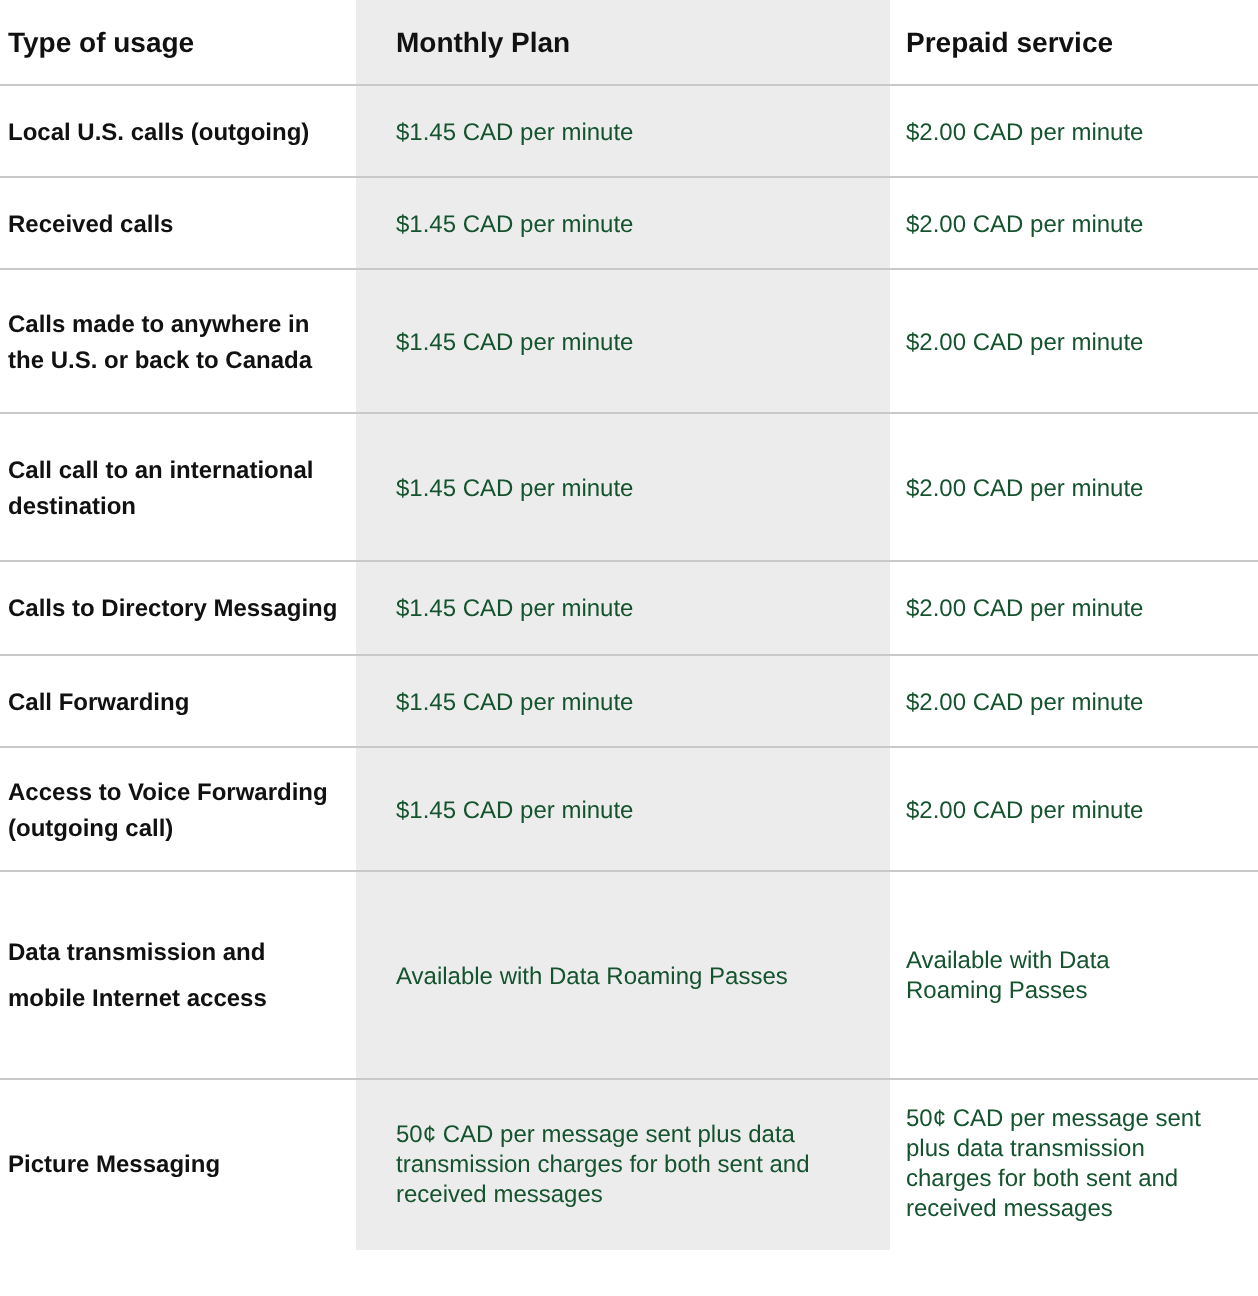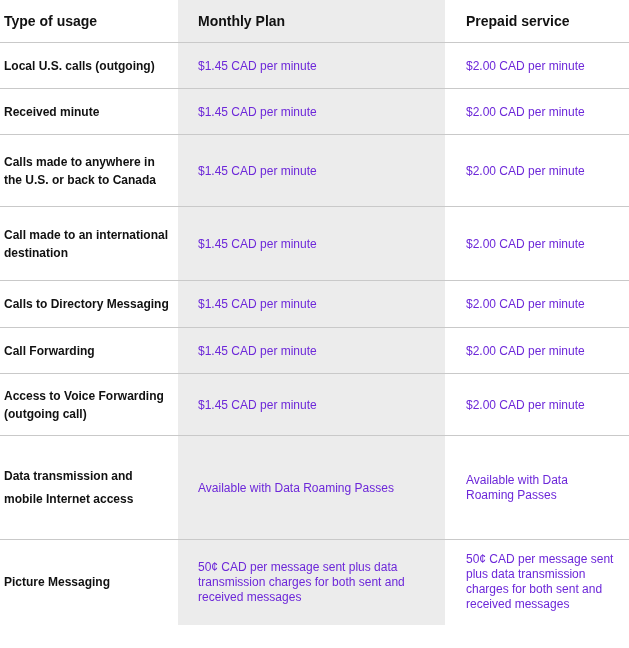--- a/index.html
+++ b/index.html
@@ -3,24 +3,24 @@
 <meta charset="utf-8">
 <style>
   html, body { margin: 0; padding: 0; background: #ffffff; }
   body { width: 629px; height: 648px; overflow: hidden; font-family: "Liberation Sans", sans-serif; color: #111; }
   table.rates { border-collapse: collapse; width: 629px; table-layout: fixed; }
   table.rates col.c1 { width: 178px; }
   table.rates col.c2 { width: 267px; }
   table.rates col.c3 { width: 184px; }
   table.rates th, table.rates td { text-align: left; vertical-align: middle; padding: 0 4px; border-bottom: 1px solid #c9c9c9; }
   table.rates th { font-size: 14px; font-weight: bold; height: 42px; color: #111; }
-  table.rates td { font-size: 12px; line-height: 18px; color: #6d28d9; }
+  table.rates td { font-size: 12px; line-height: 18px; color: #14532d; }
   table.rates td.usage { font-weight: bold; color: #111; line-height: 18px; }
   table.rates td.monthly, table.rates th.monthly { background: #ececec; padding-left: 20px; }
-  table.rates td.prepaid, table.rates th.prepaid { padding-left: 21px; }
+  table.rates td.prepaid, table.rates th.prepaid { padding-left: 8px; }
   table.rates td.prepaid .narrow { display: block; width: 160px; line-height: 15px; }
   table.rates td.monthly .wrap { display: block; width: 230px; line-height: 15px; }
   tr.last td { border-bottom: none; }
 </style>
 </head>
 <body>
 
 <table class="rates">
   <colgroup>
       <col class="c1">
@@ -34,31 +34,31 @@
       <th class="prepaid">Prepaid service</th>
     </tr>
   </thead>
   <tbody>
     <tr style="height:46px">
       <td class="usage">Local U.S. calls (outgoing)</td>
       <td class="monthly">$1.45 CAD per minute</td>
       <td class="prepaid">$2.00 CAD per minute</td>
     </tr>
     <tr style="height:46px">
-      <td class="usage">Received minute</td>
+      <td class="usage">Received calls</td>
       <td class="monthly">$1.45 CAD per minute</td>
       <td class="prepaid">$2.00 CAD per minute</td>
     </tr>
     <tr style="height:72px">
       <td class="usage">Calls made to anywhere in the U.S. or back to Canada</td>
       <td class="monthly">$1.45 CAD per minute</td>
       <td class="prepaid">$2.00 CAD per minute</td>
     </tr>
     <tr style="height:74px">
-      <td class="usage">Call made to an international destination</td>
+      <td class="usage">Call call to an international destination</td>
       <td class="monthly">$1.45 CAD per minute</td>
       <td class="prepaid">$2.00 CAD per minute</td>
     </tr>
     <tr style="height:47px">
       <td class="usage">Calls to Directory Messaging</td>
       <td class="monthly">$1.45 CAD per minute</td>
       <td class="prepaid">$2.00 CAD per minute</td>
     </tr>
     <tr style="height:46px">
       <td class="usage">Call Forwarding</td>

